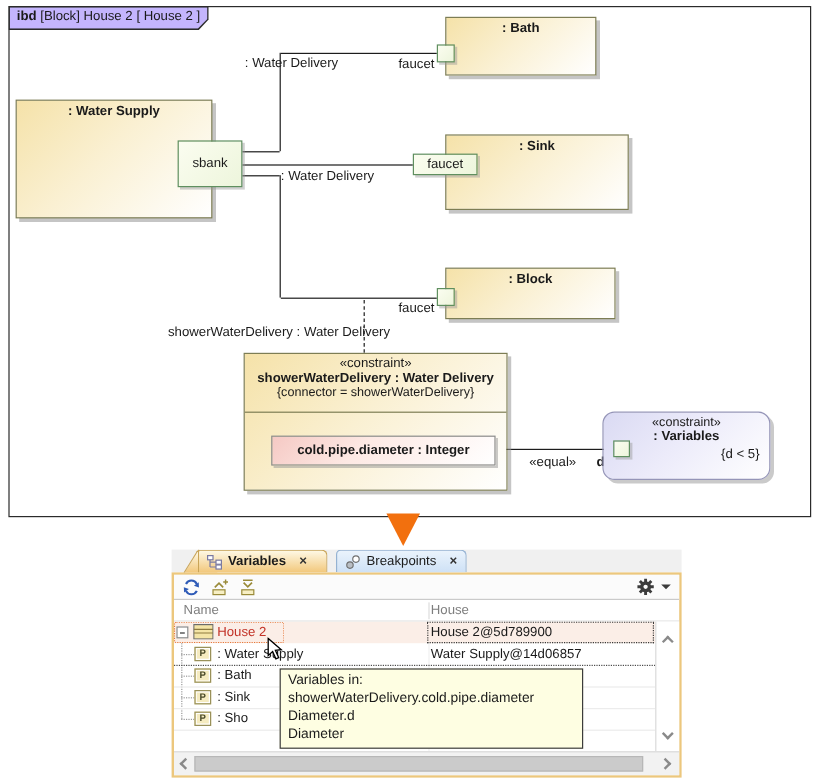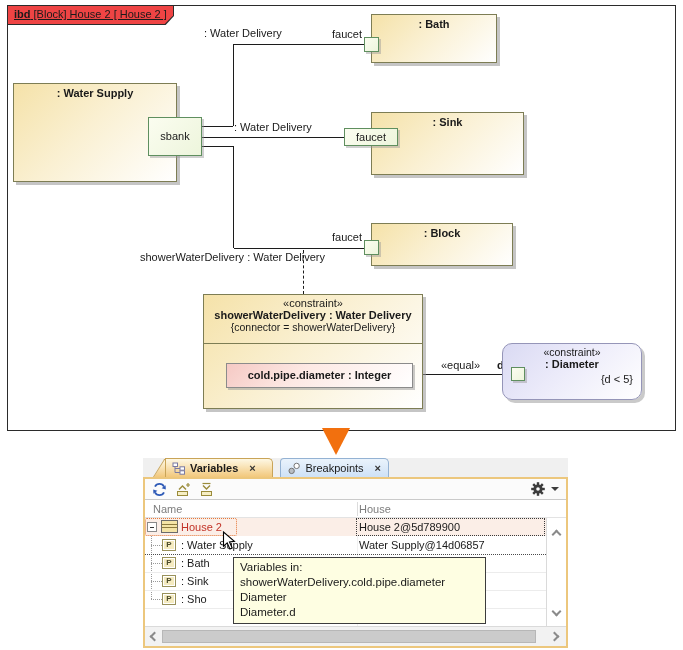--- a/index.html
+++ b/index.html
@@ -1,29 +1,29 @@
 <!DOCTYPE html>
 <html><head>
 <meta charset="utf-8">
 <style>
   * { box-sizing: border-box; margin: 0; padding: 0; }
   html,body { width:683px; height:650px; background:#fff; overflow:hidden;
     font-family:"Liberation Sans", sans-serif; color:#1a1a1a; position:relative; }
   .abs { position:absolute; }
-  .lbl { position:absolute; font-size:11px; white-space:nowrap; }
+  .lbl { position:absolute; font-size:11px; white-space:nowrap;margin-top:20px; }
   .hline { position:absolute; height:1px; background:#1c1c1c; }
   .vline { position:absolute; width:1px; background:#1c1c1c; }
 
   
   #frame { left:7px; top:5px; width:669px; height:426px; border:1px solid #2b2b2b; background:#fff; }
   #frame-header-shape { left:7px; top:5px; width:167px; height:20px; background:#2b2b2b;
     clip-path:polygon(0 0,100% 0,100% 55%,95% 100%,0 100%); }
-  #frame-header-inner { left:8px; top:6px; width:165px; height:18px; background:#ef4444;
+  #frame-header-inner { left:8px; top:6px; width:165px; height:18px; background:#c4b5fd;
     clip-path:polygon(0 0,100% 0,100% 53%,95% 100%,0 100%);
-    font-size:11px; line-height:17px; padding-left:6px; white-space:nowrap;text-decoration:underline; }
+    font-size:11px; line-height:17px; padding-left:6px; white-space:nowrap; }
   .block { position:absolute; border:1px solid #7d7d54;
     background:linear-gradient(135deg,#f5e2a9 0%,#faf0d2 45%,#ffffff 100%);
     box-shadow:3px 3px 0 rgba(150,150,150,.55); }
   .block .bname { display:block; text-align:center; font-weight:bold; font-size:11px; padding-top:3px; }
   .port { position:absolute; border:1px solid #5f8f5f;
     background:linear-gradient(135deg,#fbfdf0,#edf5dc);
     box-shadow:2px 2px 0 rgba(150,150,150,.45); z-index:3;
     font-size:11px; text-align:center; }
   .dash-v { position:absolute; width:0; border-left:1px dashed #1c1c1c; }
 
@@ -168,21 +168,21 @@
     <div class="cn">showerWaterDelivery : Water Delivery</div>
     <div class="cc">{connector = showerWaterDelivery}</div>
   </div>
   <div id="prop-box">
     <span>cold.pipe.diameter : Integer</span>
   </div>
 </div>
 
 <div class="abs" id="constraint-box">
   <div class="st">«constraint»</div>
-  <div class="cn">: Diameter</div>
+  <div class="cn">: Variables</div>
   <div class="ce">{d &lt; 5}</div>
 </div>
 
 <div class="abs" id="down-arrow"></div>
 
 <div class="abs" id="tabstrip"></div>
 <div class="abs" id="tabv-skew"></div>
 <div class="abs" id="tab-variables">
   <svg width="13" height="13" viewBox="0 0 13 13">
     <rect x="1" y="1" width="4.5" height="3.5" fill="#fff" stroke="#7a7aa2"></rect>
@@ -293,19 +293,19 @@
     <span class="chev chev-lt"></span>
     <span class="thumb"></span>
     <span class="chev chev-rt"></span>
   </div>
  </div>
 </div>
 
 <div class="abs" id="tooltip">
   <div>Variables in:</div>
   <div>showerWaterDelivery.cold.pipe.diameter</div>
+  <div>Diameter.d</div>
   <div>Diameter</div>
-  <div>Diameter.d</div>
 </div>
 
 <svg class="abs" id="cursor" width="14" height="20" viewBox="0 0 14 20">
   <path d="M1.5,1 L1.5,15.2 L5.2,11.9 L7.9,18 L10.2,17 L7.5,10.9 L12.4,10.4 Z" fill="#ffffff" stroke="#000000" stroke-width="1.1"></path>
 </svg>
 
 </body></html>

